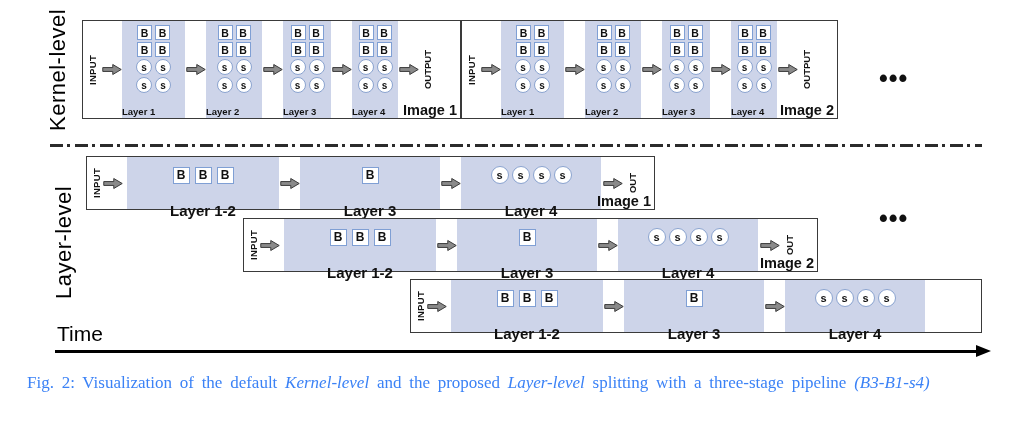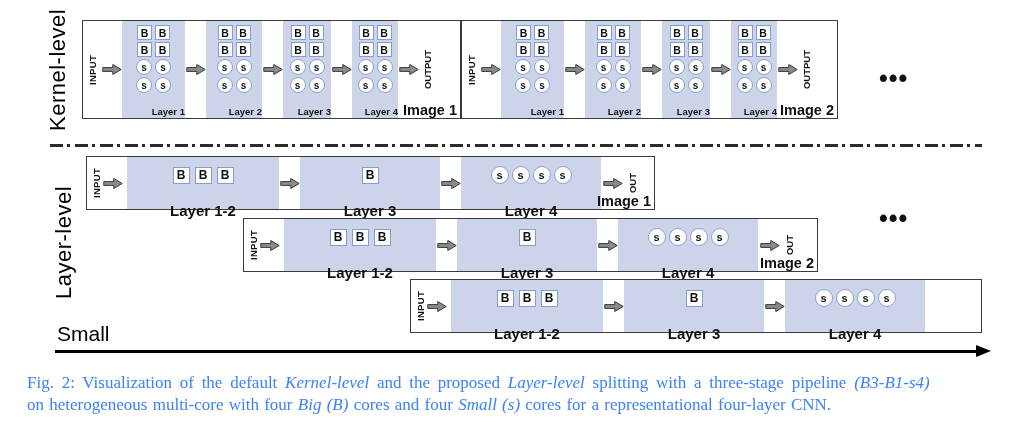--- a/index.html
+++ b/index.html
@@ -21,21 +21,21 @@
   .arr  { width:20px; height:13px; display:block; }
   .arr path { fill:#8a8a8a; stroke:#3b3b3b; stroke-width:1.3; }
   .kcol { flex:none; background:#cdd4e9; position:relative; display:flex; flex-direction:column;
           align-items:center; padding-top:4px; box-sizing:border-box; }
   .grid4 { display:grid; grid-template-columns:repeat(2,auto); gap:2px 3px; }
   .sg { margin-top:2px; }
   .cb { width:15px; height:15px; box-sizing:border-box; background:#fff; border:1.6px solid #7f9fd4;
         display:flex; align-items:center; justify-content:center; font-weight:bold; font-size:10.5px; }
   .cs { width:16px; height:16px; box-sizing:border-box; background:#fff; border:1.6px solid #8aa3cf;
         border-radius:50%; display:flex; align-items:center; justify-content:center; font-weight:bold; font-size:10px; }
-  .kl { position:absolute; bottom:1px; left:0; right:0; text-align:right; font-weight:bold;
+  .kl { position:absolute; bottom:1px; left:0; right:0; text-align:left; font-weight:bold;
         font-size:9.5px; white-space:nowrap; }
   .kend { flex:1; position:relative; display:flex; align-items:center; }
   .kout { width:16px; display:flex; align-items:center; justify-content:center;
           font-size:9.5px; font-weight:bold; }
   .imglabel { position:absolute; right:3px; bottom:0; font-weight:bold; font-size:14.5px; white-space:nowrap; }
 
   
   .sep { position:absolute; top:144px; left:50px; width:932px; height:3px;
          background:repeating-linear-gradient(90deg,#2b2b2b 0 13px,transparent 13px 17px,#2b2b2b 17px 20px,transparent 20px 25px); }
 
@@ -406,22 +406,21 @@
           <span class="cs ls">s</span>
           <span class="cs ls">s</span>
           <span class="cs ls">s</span>
         </div>
       <span class="ll">Layer 4</span>
     </div>
   </div>
 
   <span class="ellipsis" style="left:879px; top:204px;">•••</span>
 
-  <div class="timelabel">Small</div>
+  <div class="timelabel">Time</div>
   <div class="taxis"></div>
   <div class="tarrow"></div>
 
   <div class="caption">
     <div class="cap-line1"><span>Fig. 2: Visualization of the default </span><span class="it">Kernel-level</span><span> and the proposed </span><span class="it">Layer-level</span><span> splitting with a three-stage pipeline </span><span class="it">(B3-B1-s4)</span></div>
-    <div class="cap-line2"><span>on heterogeneous multi-core with four </span><span class="it">Big (B)</span><span> cores and four </span><span class="it">Small (s)</span><span> cores for a representational four-layer CNN.</span></div>
   </div>
 
 </div>
 
 </body></html>

